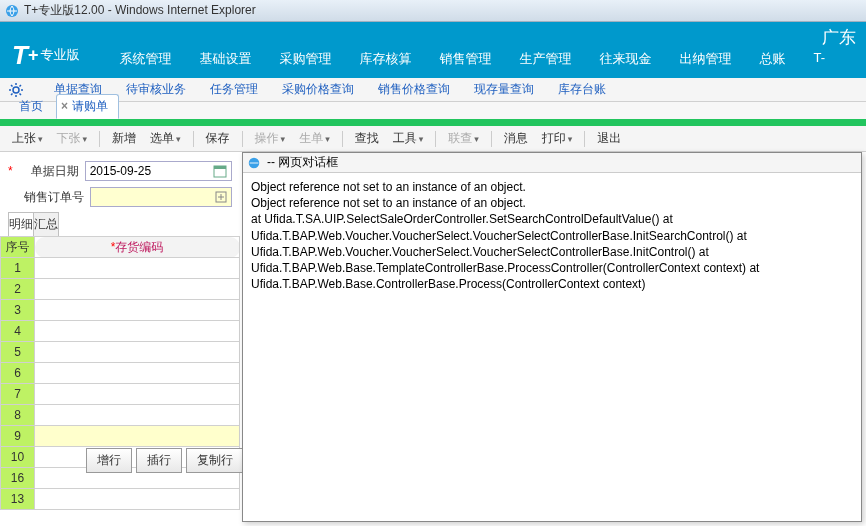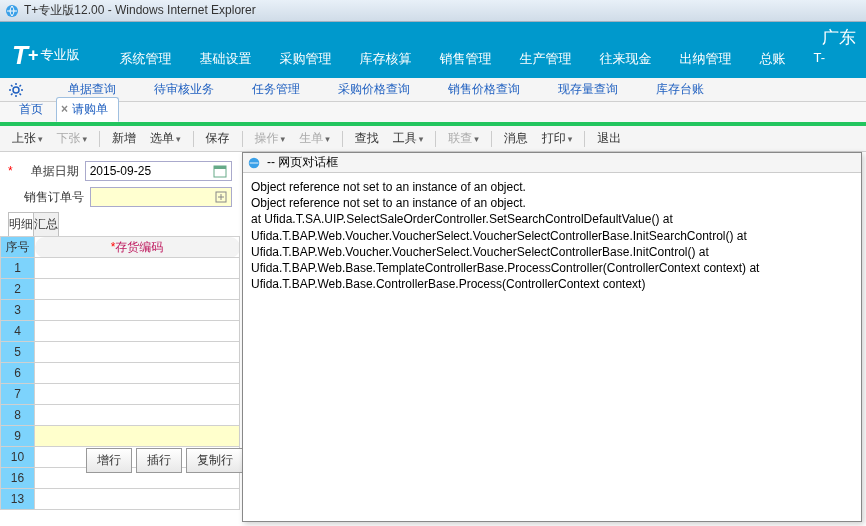--- a/index.html
+++ b/index.html
@@ -11,25 +11,25 @@
 
 .topnav { height: 56px; background: #0099cc; color: #fff; display: flex; align-items: flex-end; padding: 0 12px; position: relative; }
 .logo-area { display: flex; align-items: center; padding-bottom: 10px; margin-right: 40px; }
 .logo-t { font-size: 26px; font-weight: bold; font-style: italic; line-height: 1; }
 .logo-plus { font-size: 18px; font-weight: bold; vertical-align: top; }
 .logo-sub { font-size: 13px; margin-left: 2px; }
 .nav-items { display: flex; gap: 28px; padding-bottom: 10px; flex: 1; }
 .nav-items span { color: #fff; cursor: pointer; font-size: 13px; }
 .region { position: absolute; top: 4px; right: 10px; font-size: 17px; }
 
-.subnav { height: 24px; background: #f5f5f5; border-bottom: 1px solid #d0d0d0; display: flex; align-items: center; padding: 0 8px; gap: 38px; }
+.subnav { height: 24px; background: #f5f5f5; border-bottom: 1px solid #d0d0d0; display: flex; align-items: center; padding: 0 8px; gap: 24px; }
 .subnav .cfg-icon { width: 16px; height: 16px; margin-right: 6px; }
 .subnav span { color: #2060c0; cursor: pointer; }
 
-.tabbar { height: 24px; background: #f7f7f7; border-bottom: 4px solid #22c55e; display: flex; align-items: flex-end; padding: 0 8px; gap: 2px; }
+.tabbar { height: 24px; background: #f7f7f7; border-bottom: 7px solid #22c55e; display: flex; align-items: flex-end; padding: 0 8px; gap: 2px; }
 .tab { padding: 3px 10px; border: 1px solid transparent; color: #2060c0; cursor: pointer; position: relative; }
 .tab.active { border: 1px solid #a0c0e0; border-bottom: 1px solid #fff; background: #fff; border-radius: 3px 3px 0 0; }
 .tab .close { color: #888; margin-left: -6px; margin-right: 4px; font-weight: bold; }
 
 .toolbar { height: 26px; background: #f5f5f5; border-bottom: 1px solid #d0d0d0; display: flex; align-items: center; padding: 0 8px; gap: 6px; }
 .toolbar .tbtn { color: #333; cursor: pointer; padding: 2px 4px; display: flex; align-items: center; }
 .toolbar .tbtn.dim { color: #aaa; }
 .toolbar .sep { width: 1px; height: 16px; background: #ccc; margin: 0 2px; }
 .toolbar .drop { font-size: 9px; margin-left: 2px; color: #666; }
 
@@ -46,21 +46,21 @@
 .grid-tabs { display: flex; border-bottom: 1px solid #c0c0c0; margin-top: 2px; }
 .grid-tab { padding: 3px 0; border: 1px solid #c0c0c0; border-bottom: none; background: #f0f0f0; cursor: pointer; color: #333; margin-right: -1px; }
 .grid-tab.active { background: #fff; }
 
 .grid-area { position: absolute; left: 0; top: 84px; width: 240px; bottom: 0; overflow: hidden; }
 .grid { border-collapse: collapse; width: 100%; }
 .grid th, .grid td { border: 1px solid #d0d0d0; height: 21px; text-align: center; font-weight: normal; color: #333; }
 .grid th { background: #f3f3f3; }
 .grid th.req { color: #be185d; border-radius: 10px; }
 .grid th.req::before { content: "*"; color: red; }
-.grid .rownum { width: 34px; background: #7dd3fc; }
+.grid .rownum { width: 34px; background: #bef264; }
 .grid .cell-sel { background: #ffffcc; }
 
 .grid-actions { position: absolute; left: 86px; top: 296px; display: flex; gap: 4px; }
 .grid-actions button { padding: 3px 10px; border: 1px solid #999; background: linear-gradient(#fff, #e8e8e8); cursor: pointer; color: #333; font-family: Liberation Mono, monospace; }
 
 .dialog { position: absolute; left: 242px; top: 152px; width: 620px; height: 370px; border: 1px solid #888; background: #fff; box-shadow: 2px 2px 6px rgba(0,0,0,0.2); }
 .dialog .d-title { height: 20px; display: flex; align-items: center; padding: 0 4px; border-bottom: 1px solid #ccc; background: #f5f5f5; }
 .dialog .d-title .ie-sm { width: 14px; height: 14px; margin-right: 6px; }
 .dialog .d-body { padding: 6px 8px; font-family: "Times New Roman", serif; font-size: 14px; line-height: 1.35; color: #000; }
 </style>

